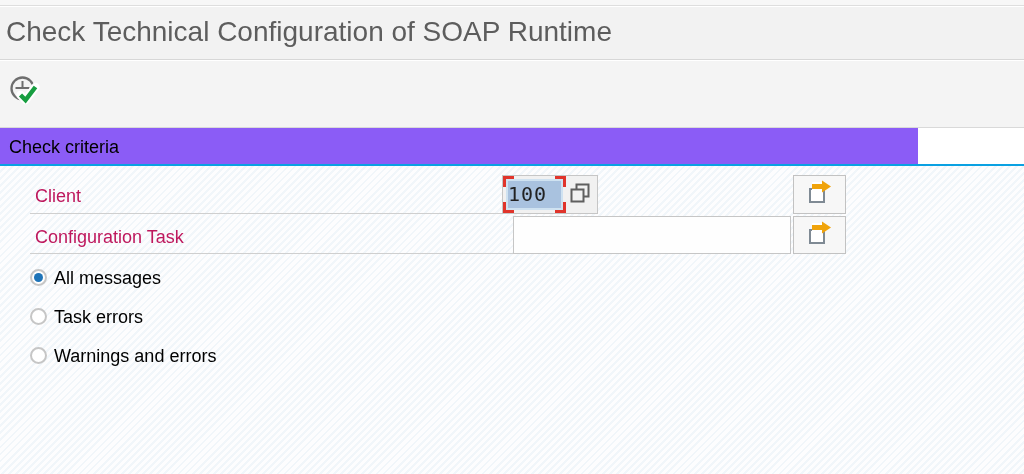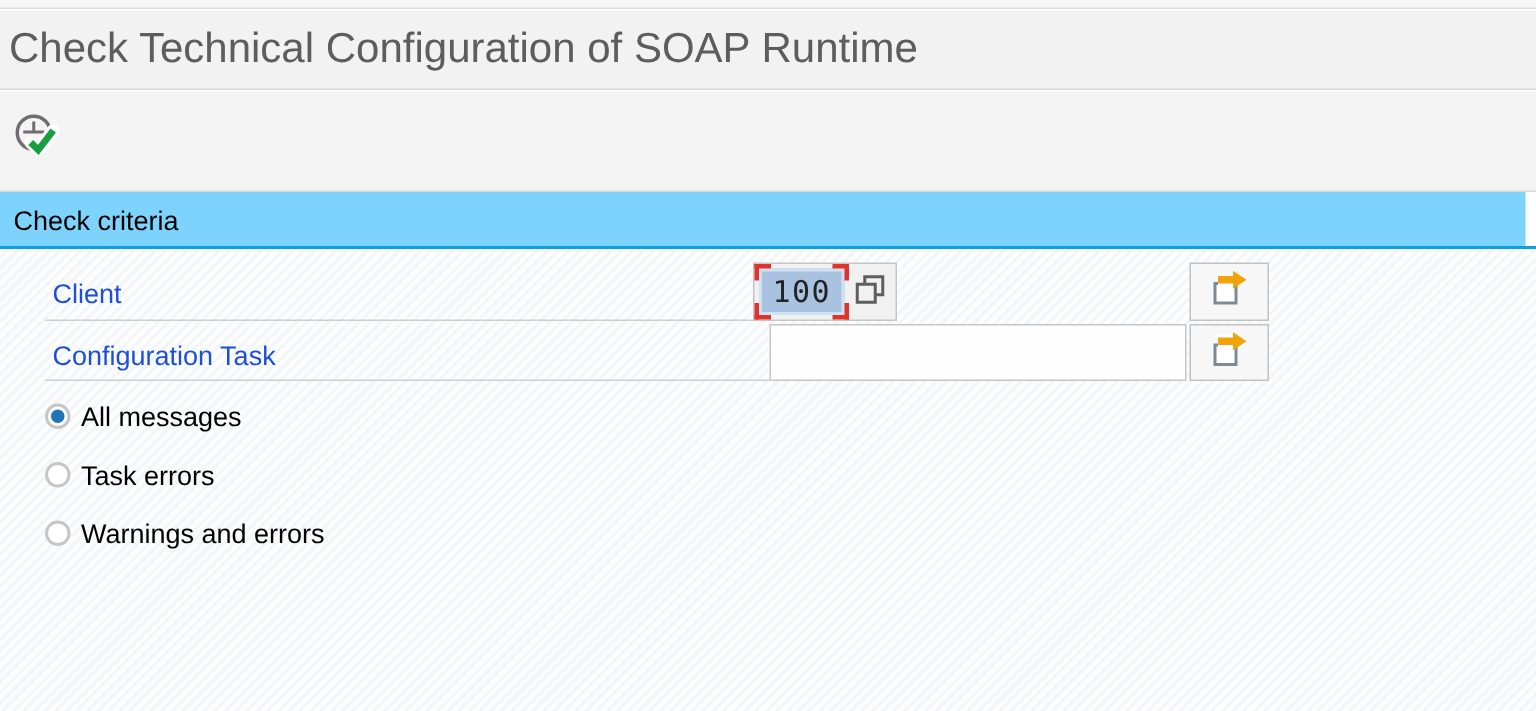--- a/index.html
+++ b/index.html
@@ -14,40 +14,40 @@
                background:#f2f2f2; border-bottom:1px solid #d7d7d7; }
   .title-bar .title { padding-left:6px; line-height:50px; font-size:28px; color:#5d5d5d; }
 
   .toolbar { position:absolute; left:0; top:61px; width:1024px; height:67px;
              background:#f4f4f4; border-bottom:1px solid #d9d9d9; }
   .exec-btn { position:absolute; left:5px; top:11px; width:40px; height:40px;
               background:transparent; border:none; cursor:pointer; padding:0; }
 
   .content { position:absolute; left:0; top:128px; width:1024px; height:346px; background:#fff; }
 
-  .section-header { position:absolute; left:0; top:128px; width:1017px; height:36px;
-                    line-height:38px; padding-left:9px; font-size:18px; color:#000; background:#7dd3fc; }
+  .section-header { position:absolute; left:0; top:128px; width:918px; height:36px;
+                    line-height:38px; padding-left:9px; font-size:18px; color:#000; background:#8b5cf6; }
   .section-line { position:absolute; left:0; top:164px; width:1024px; height:2px; background:#0aa1e2; }
 
   .form-bg { position:absolute; left:0; top:166px; width:1024px; height:308px;
              background:repeating-linear-gradient(135deg, #fdfdfe 0px, #fdfdfe 3px, #f1f6fa 3px, #f1f6fa 5px); }
 
-  .field-label { position:absolute; font-size:18px; color:#1d4ed8; height:26px; line-height:26px;text-align:center; }
+  .field-label { position:absolute; font-size:18px; color:#be185d; height:26px; line-height:26px;text-align:center; }
   .label-client { left:35px; top:183px; }
   .label-admin  { left:35px; top:224px; }
 
   .row-underline { position:absolute; left:30px; width:483px; height:1px; background:#cfcfcf; }
   .u1 { top:213px; } .u2 { top:253px; }
 
   .client-group { position:absolute; left:502px; top:175px; width:96px; height:39px;
                   background:#f1f1f1; border:1px solid #c6c6c6;
                   display:flex; align-items:center; padding:0 2px 0 3px; gap:3px; }
   .client-input-wrap { position:relative; width:57px; height:31px; }
   .client-input { width:57px; height:31px; background:#a9c2df; border:2px solid #cfe2f1;
-                  text-align:center; font-family:"DejaVu Sans Mono", monospace; font-size:20px;
+                  text-align:left; font-family:"DejaVu Sans Mono", monospace; font-size:20px;
                   color:#222; line-height:26px; letter-spacing:1px; cursor:text; }
   .fc { position:absolute; width:11px; height:11px; }
   .fc-tl { left:-3px; top:-3px;  border-left:3px solid #e0342b; border-top:3px solid #e0342b; }
   .fc-tr { right:-3px; top:-3px; border-right:3px solid #e0342b; border-top:3px solid #e0342b; }
   .fc-bl { left:-3px; bottom:-3px; border-left:3px solid #e0342b; border-bottom:3px solid #e0342b; }
   .fc-br { right:-3px; bottom:-3px; border-right:3px solid #e0342b; border-bottom:3px solid #e0342b; }
   .value-help-btn { width:28px; height:28px; border:none; background:transparent; cursor:pointer; padding:0; }
 
   .admin-field { position:absolute; left:513px; top:216px; width:278px; height:38px;
                  background:#fefefe; border:1px solid #c6c6c6; cursor:text; }

